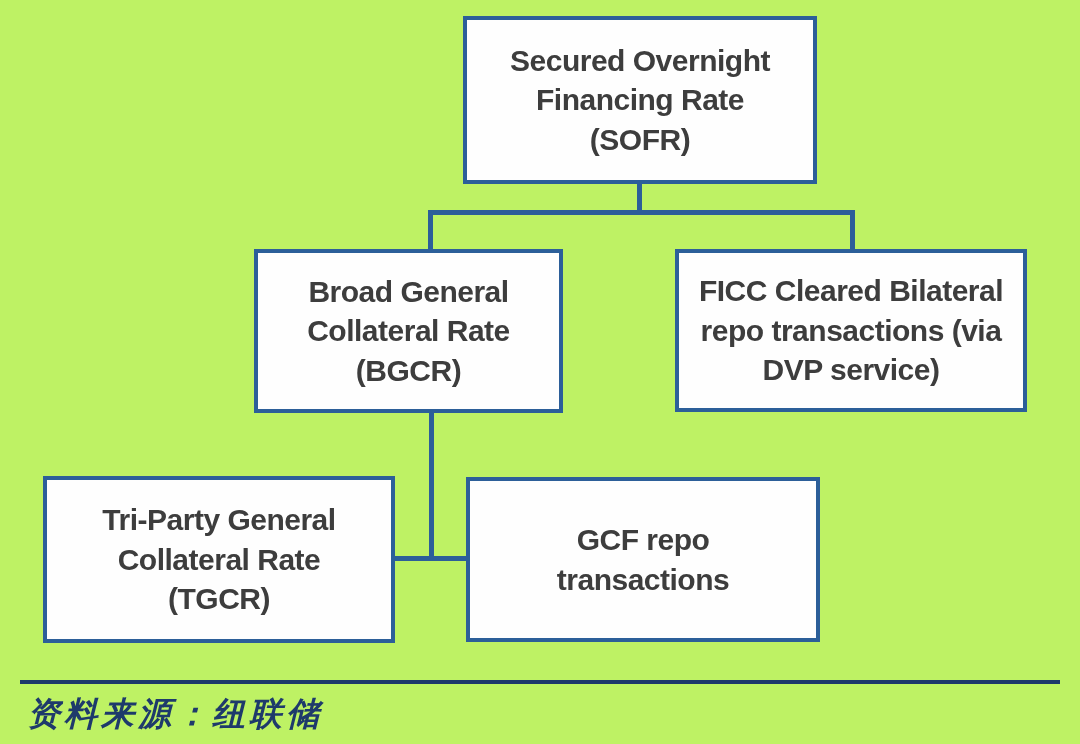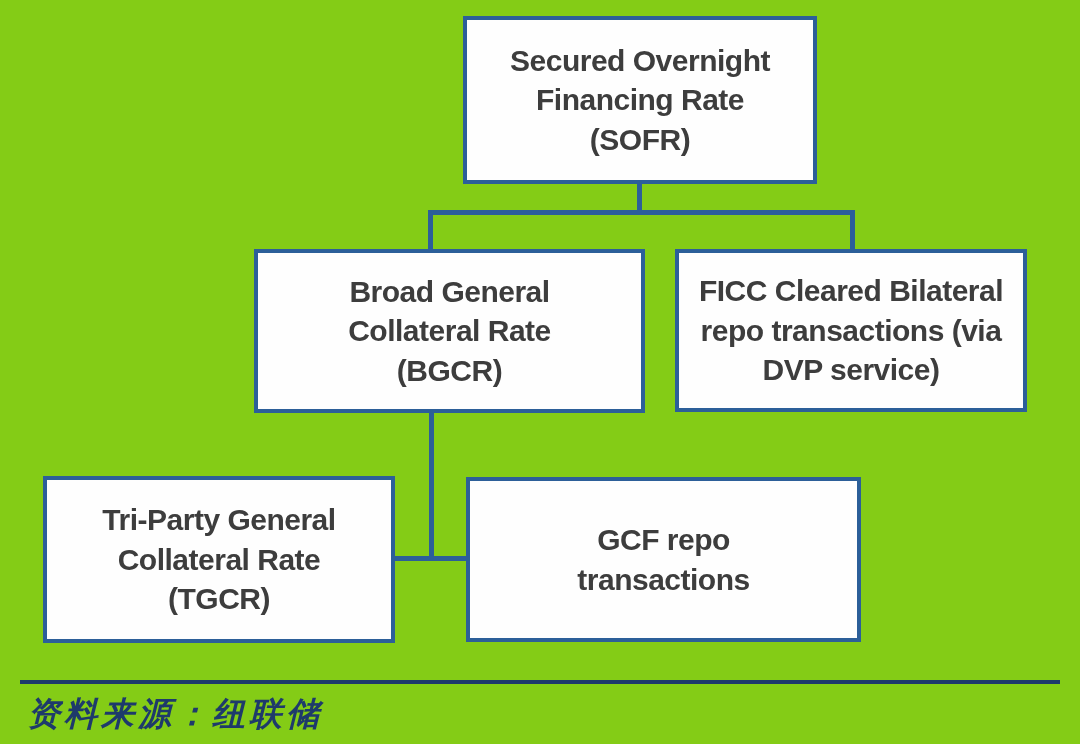--- a/index.html
+++ b/index.html
@@ -4,21 +4,21 @@
 <style>
   html, body {
     margin: 0;
     padding: 0;
     background: #ffffff;
   }
   #canvas {
     position: relative;
     width: 1080px;
     height: 744px;
-    background: #84cc16;
+    background: #bef264;
     font-family: "Liberation Sans", sans-serif;
     overflow: hidden;
   }
   .node {
     position: absolute;
     box-sizing: border-box;
     background: #fefefe;
     border: 4px solid #2c5f99;
     display: flex;
     align-items: center;
@@ -29,24 +29,24 @@
     white-space: pre-line;
     font-size: 30px;
     font-weight: 700;
     letter-spacing: -0.5px;
     line-height: 1.32;
     color: #3d3d3d;
     padding: 0 6px;
   }
   
   #node-sofr { left: 463px; top: 16px;  width: 354px; height: 168px; }
-  #node-bgcr { left: 254px; top: 249px; width: 391px; height: 164px; }
+  #node-bgcr { left: 254px; top: 249px; width: 309px; height: 164px; }
   #node-ficc { left: 675px; top: 249px; width: 352px; height: 163px; justify-content: center; }
   #node-tgcr { left: 43px;  top: 476px; width: 352px; height: 167px; }
-  #node-gcf  { left: 466px; top: 477px; width: 395px; height: 165px; }
+  #node-gcf  { left: 466px; top: 477px; width: 354px; height: 165px; }
 
   .connector {
     position: absolute;
     background: #2c5f99;
   }
   #conn-sofr-stub   { left: 637px; top: 183px; width: 5px;   height: 32px; }
   #conn-top-h       { left: 428px; top: 210px; width: 427px; height: 5px;  }
   #conn-bgcr-drop   { left: 428px; top: 210px; width: 5px;   height: 42px; }
   #conn-ficc-drop   { left: 850px; top: 210px; width: 5px;   height: 42px; }
   #conn-bgcr-vert   { left: 429px; top: 411px; width: 5px;   height: 150px; }

